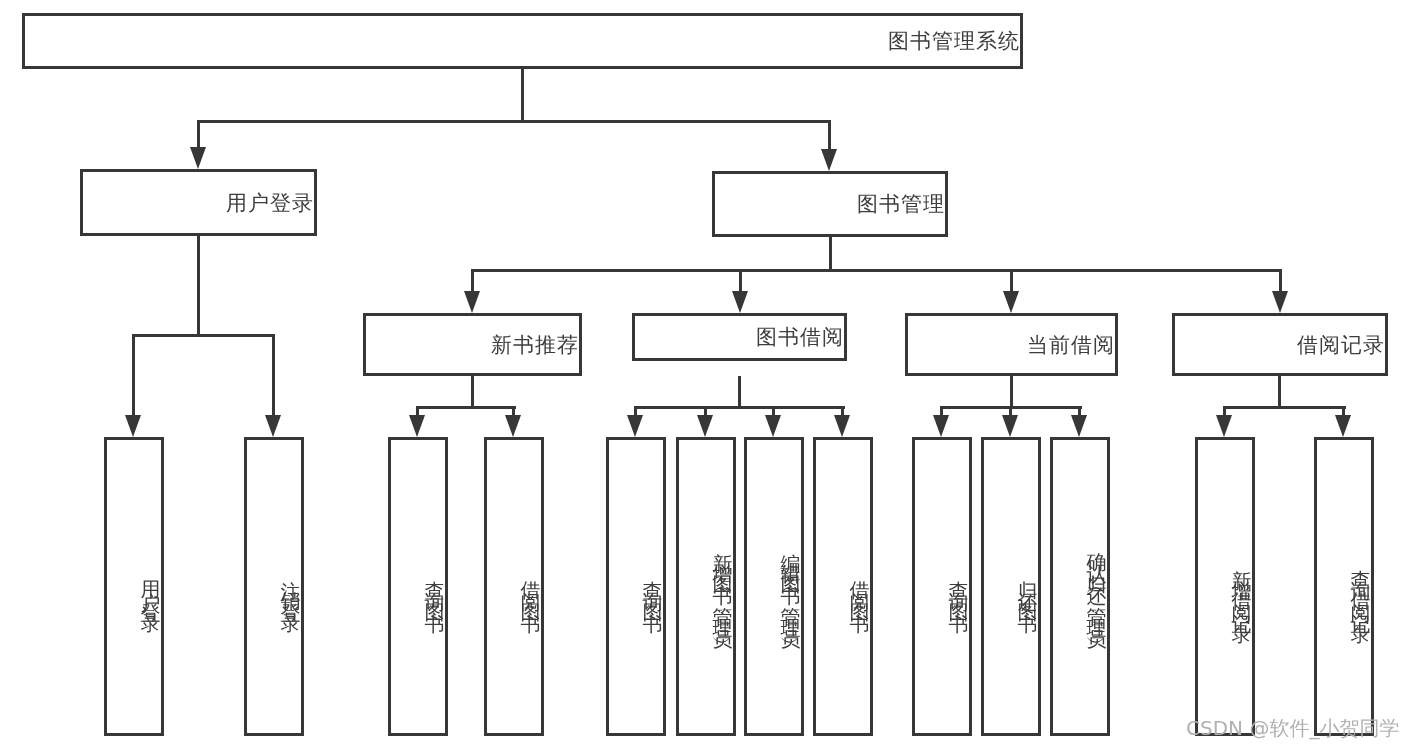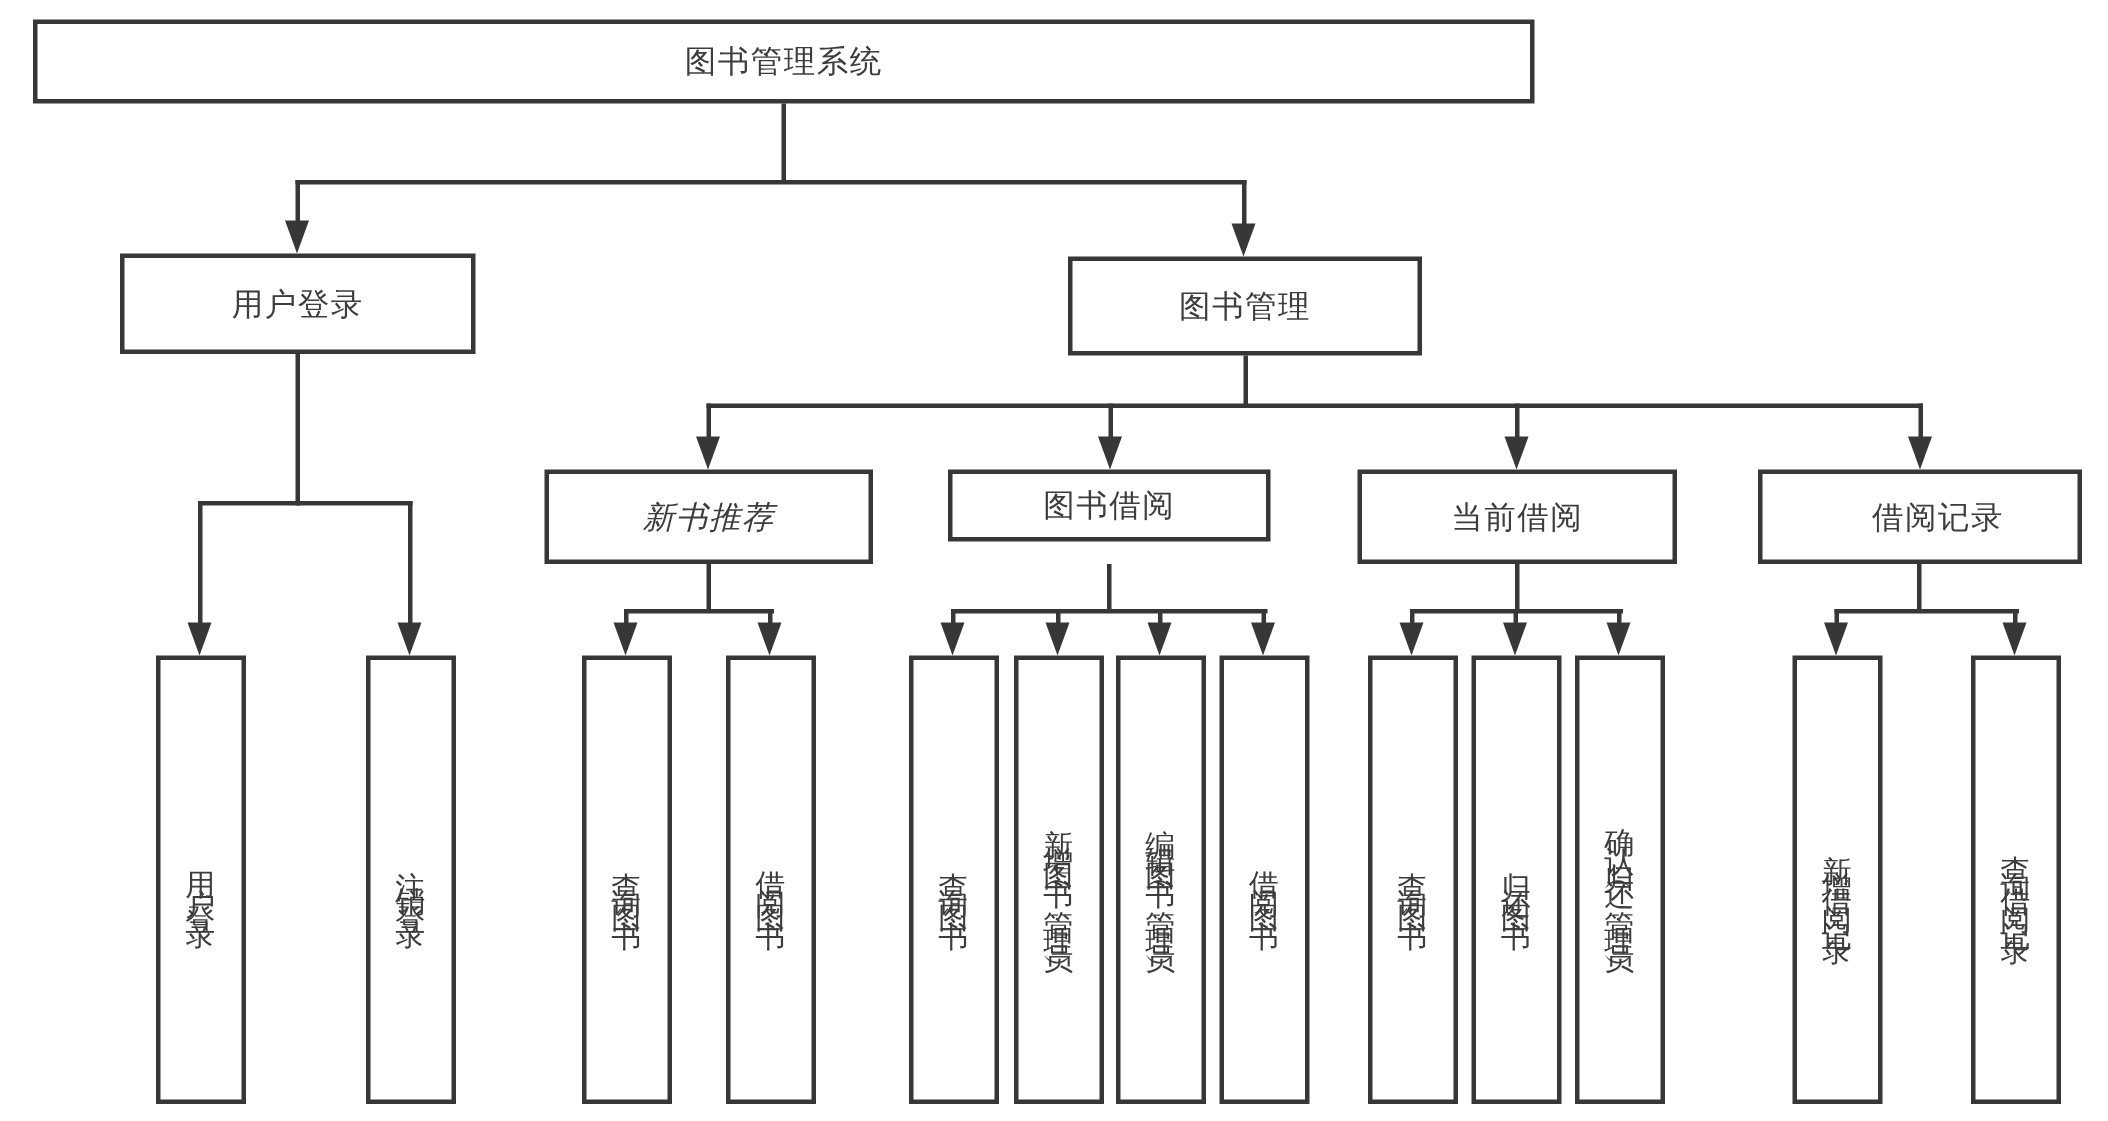--- a/index.html
+++ b/index.html
@@ -15,21 +15,21 @@
     background:var(--background);
     font-family:"DejaVu Sans","Liberation Sans",sans-serif;
     color:var(--text);
     overflow:hidden;
   }
   .box{
     position:absolute;
     box-sizing:border-box;
     border:3px solid var(--line);
     background:var(--background);
-    display:flex;align-items:center;justify-content:center;
+    display:flex;align-items:center;justify-content:flex-end;
   }
   .hnode span{
     font-size:21px;
     letter-spacing:1px;
     white-space:nowrap;
   }
   .leaf span{
     writing-mode:vertical-rl;
     text-orientation:mixed;
     font-size:20px;
@@ -90,21 +90,21 @@
   <div class="hline" style="left:471px;top:269px;width:811px;"></div>
   <div class="vline" style="left:471px;top:269px;height:24px;"></div>
   <div class="arrow" style="left:464px;top:291px;"></div>
   <div class="vline" style="left:739px;top:269px;height:24px;"></div>
   <div class="arrow" style="left:732px;top:291px;"></div>
   <div class="vline" style="left:1010px;top:269px;height:24px;"></div>
   <div class="arrow" style="left:1003px;top:291px;"></div>
   <div class="vline" style="left:1279px;top:269px;height:24px;"></div>
   <div class="arrow" style="left:1272px;top:291px;"></div>
 
-  <div class="box hnode" style="left:363px;top:313px;width:219px;height:63px;font-style:italic;">
+  <div class="box hnode" style="left:363px;top:313px;width:219px;height:63px;">
     <span>新书推荐</span>
   </div>
   <div class="box hnode" style="left:632px;top:313px;width:215px;height:48px;">
     <span>图书借阅</span>
   </div>
   <div class="box hnode" style="left:905px;top:313px;width:213px;height:63px;">
     <span>当前借阅</span>
   </div>
   <div class="box hnode" style="left:1172px;top:313px;width:216px;height:63px;padding-left:24px;">
     <span>借阅记录</span>
@@ -181,14 +181,15 @@
     <span>确认归还（管理员）</span>
   </div>
 
   <div class="box leaf" style="left:1195px;top:437px;width:60px;height:299px;">
     <span>新增借阅记录</span>
   </div>
   <div class="box leaf" style="left:1314px;top:437px;width:60px;height:299px;">
     <span>查询借阅记录</span>
   </div>
 
+  <div class="watermark">CSDN @软件_小贺同学</div>
 
 </div>
 
 </body></html>

